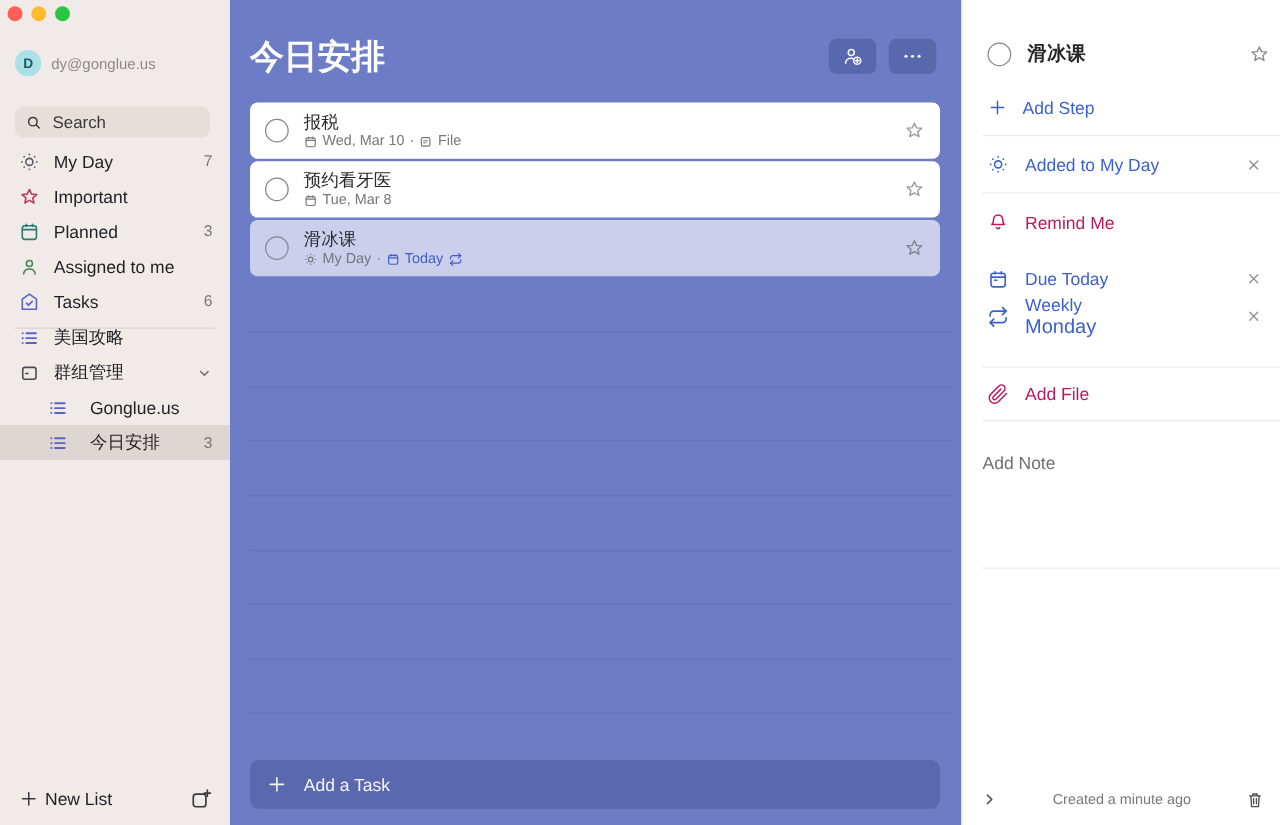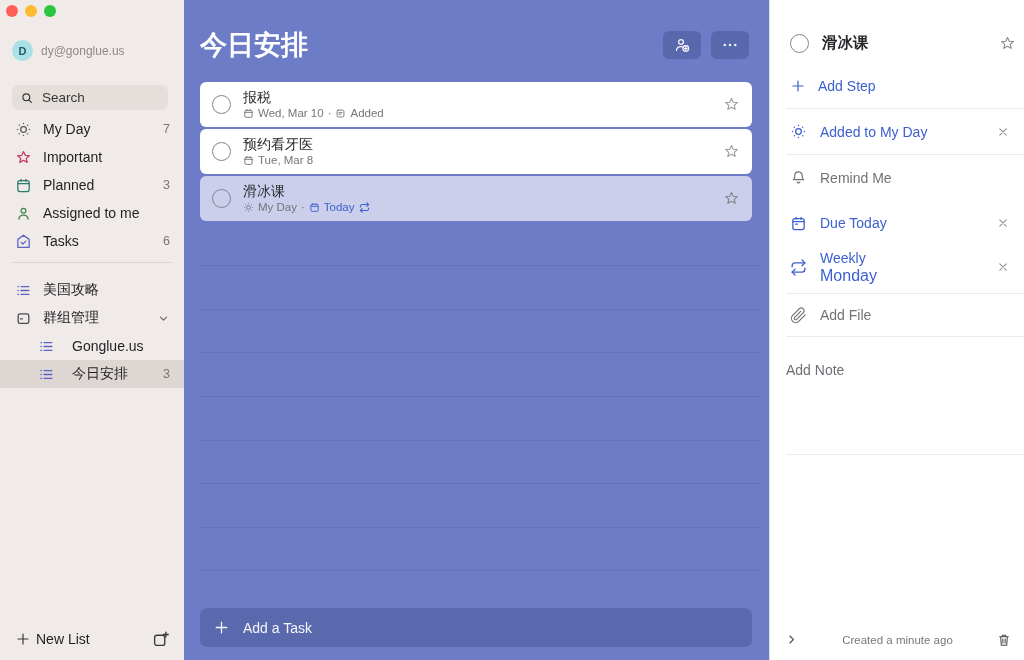--- a/index.html
+++ b/index.html
@@ -19,21 +19,21 @@
   .account { position:absolute; top:40px; left:12px; display:flex; align-items:center; gap:8px; }
   .avatar { width:21px; height:21px; border-radius:50%; background:#abe0e6; color:#1d5c66;
             font-size:11px; font-weight:bold; display:flex; align-items:center; justify-content:center; }
   .email { font-size:12px; color:#8f8a88; }
   .search { position:absolute; top:85px; left:12px; width:156px; height:25px; border-radius:7px;
             background:#e5dfdc; display:flex; align-items:center; gap:8px; padding-left:8px; color:#3a3836; }
   .search input { background:transparent; border:none; outline:none; width:100px;
                   font-size:13.5px; color:#a16207; font-family:inherit; padding:0; }
   .search input::placeholder { color:#3a3836; opacity:1; }
   .nav { position:absolute; top:115px; left:0; right:0; }
-  .lists { position:absolute; top:276px; left:0; right:0; }
+  .lists { position:absolute; top:256px; left:0; right:0; }
   .nav-row { height:28px; display:flex; align-items:center; padding:0 14px 0 15px; gap:11px;
              font-size:14px; color:#1f1f21; cursor:default; }
   .nav-row .cnt { margin-left:auto; font-size:12.5px; color:#7b7572; }
   .nav-row.sub { padding-left:38px;gap:17px; }
   .nav-row.selected { background:#ddd6d3; }
   .side-divider { position:absolute; top:262px; left:12px; right:12px; height:1px; background:#dbd4d1; }
   .newlist { position:absolute; bottom:4px; left:0; right:0; height:34px; display:flex;
              align-items:center; gap:5px; padding:0 14px 0 15px; font-size:14px; color:#1f1f21; }
   .newlist .spacer { margin-left:auto; }
   .icon { display:inline-flex; flex:0 0 auto; line-height:0; }
@@ -65,21 +65,21 @@
   .d-title { position:absolute; top:33px; left:20px; right:8px; display:flex; align-items:center; }
   .d-check { width:19px; height:19px; border:1.5px solid #87878f; border-radius:50%; flex:0 0 auto; }
   .d-title-text { margin-left:13px; font-size:15.5px; font-weight:600; color:#27272b; }
   .d-star { margin-left:auto; color:#8a8a92; }
   .d-addstep { position:absolute; top:72px; left:20px; height:28px; display:flex; align-items:center;
                gap:12px; color:#3c60d0; font-size:14px; }
   .d-div { position:absolute; left:16px; right:0; height:1px; background:#ebebee; }
   .d-row { position:absolute; left:0; right:0; display:flex; align-items:center; padding:0 14px 0 20px; }
   .d-row .lbl { margin-left:13px; font-size:14px; }
   .d-row.accent { color:#3c60d0; }
-  .d-row.gray { color:#737373; }
+  .d-row.gray { color:#be185d; }
   .d-x { margin-left:auto; color:#8e8e94; display:inline-flex; }
   .d-two { margin-left:13px; display:flex; flex-direction:column; gap:1px; }
   .d-two .l1 { font-size:14px; }
   .d-two .l2 { font-size:16px; }
   .d-note { position:absolute; top:362px; left:16px; font-size:14px; color:#6f6f76; }
   .d-footer { position:absolute; bottom:0; left:0; right:0; height:41px; display:flex;
               align-items:center; padding:0 12px 0 14px; }
   .d-created { flex:1; text-align:center; font-size:11.5px; color:#77777e; }
   .d-chevron { color:#55555c; display:inline-flex; }
   .d-trash { color:#4c4c52; display:inline-flex; }
@@ -288,21 +288,21 @@
                 </svg>
             </span>
             <span>Wed, Mar 10</span>
             <span>·</span>
             <span class="icon">
               <svg width="11" height="11" viewBox="0 0 24 24" fill="none" stroke="currentColor" stroke-width="2" stroke-linecap="round">
                 <rect x="4.5" y="4.5" width="15" height="15" rx="3"></rect>
                   <path d="M8.5 10h7M8.5 13.5h4.5"></path>
                 </svg>
             </span>
-            <span>Added</span>
+            <span>File</span>
           </span>
         </span>
         <span class="tstar icon">
           <svg width="17" height="17" viewBox="0 0 24 24" fill="none" stroke="currentColor" stroke-width="1.6" stroke-linejoin="round">
             <path d="M12 3.6l2.47 5.27 5.78.52-4.37 3.83 1.29 5.67L12 15.9l-5.17 2.99 1.29-5.67-4.37-3.83 5.78-.52z"></path>
             </svg>
         </span>
       </div>
 
       <div class="task">
@@ -458,21 +458,21 @@
           </svg>
       </span>
       <span class="lbl">Due Today</span>
       <span class="d-x icon">
         <svg width="14" height="14" viewBox="0 0 24 24" fill="none" stroke="currentColor" stroke-width="1.8" stroke-linecap="round">
           <path d="M6.5 6.5l11 11M17.5 6.5l-11 11"></path>
           </svg>
       </span>
     </div>
 
-    <div class="d-row accent" style="top:244px;height:46px">
+    <div class="d-row accent" style="top:230px;height:46px">
       <span class="icon">
         <svg width="17" height="17" viewBox="0 0 24 24" fill="none" stroke="currentColor" stroke-width="1.9" stroke-linecap="round" stroke-linejoin="round">
           <path d="M17 1.5l4 4-4 4"></path>
             <path d="M3 11V9.5a4 4 0 0 1 4-4h14"></path>
             <path d="M7 22.5l-4-4 4-4"></path>
             <path d="M21 13v1.5a4 4 0 0 1-4 4H3"></path>
           </svg>
       </span>
       <span class="d-two">
         <span class="l1">Weekly</span>

